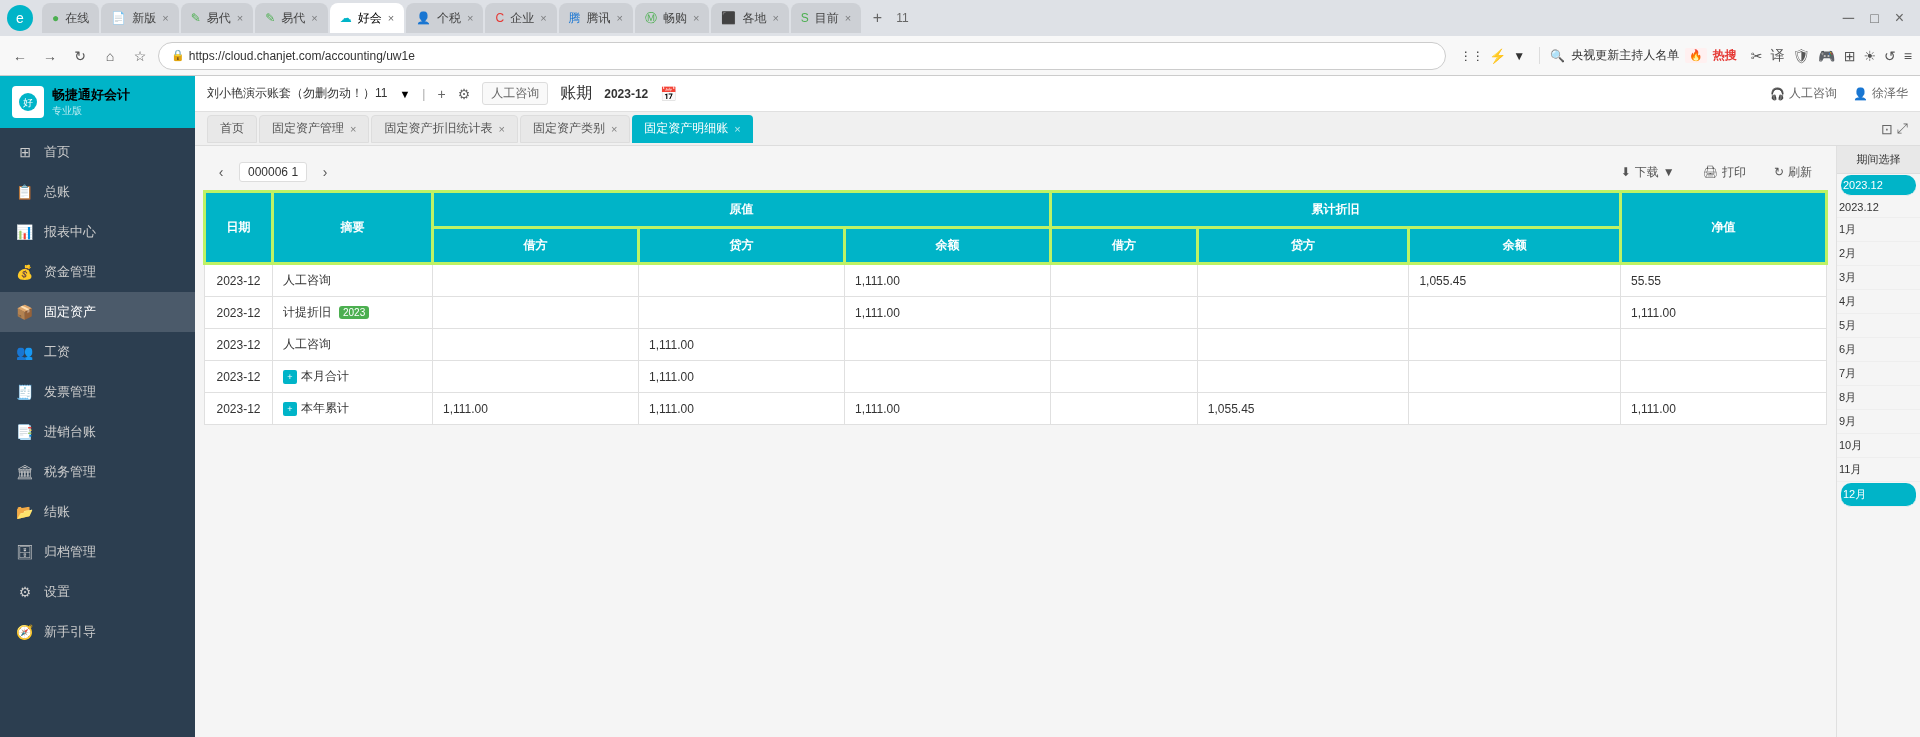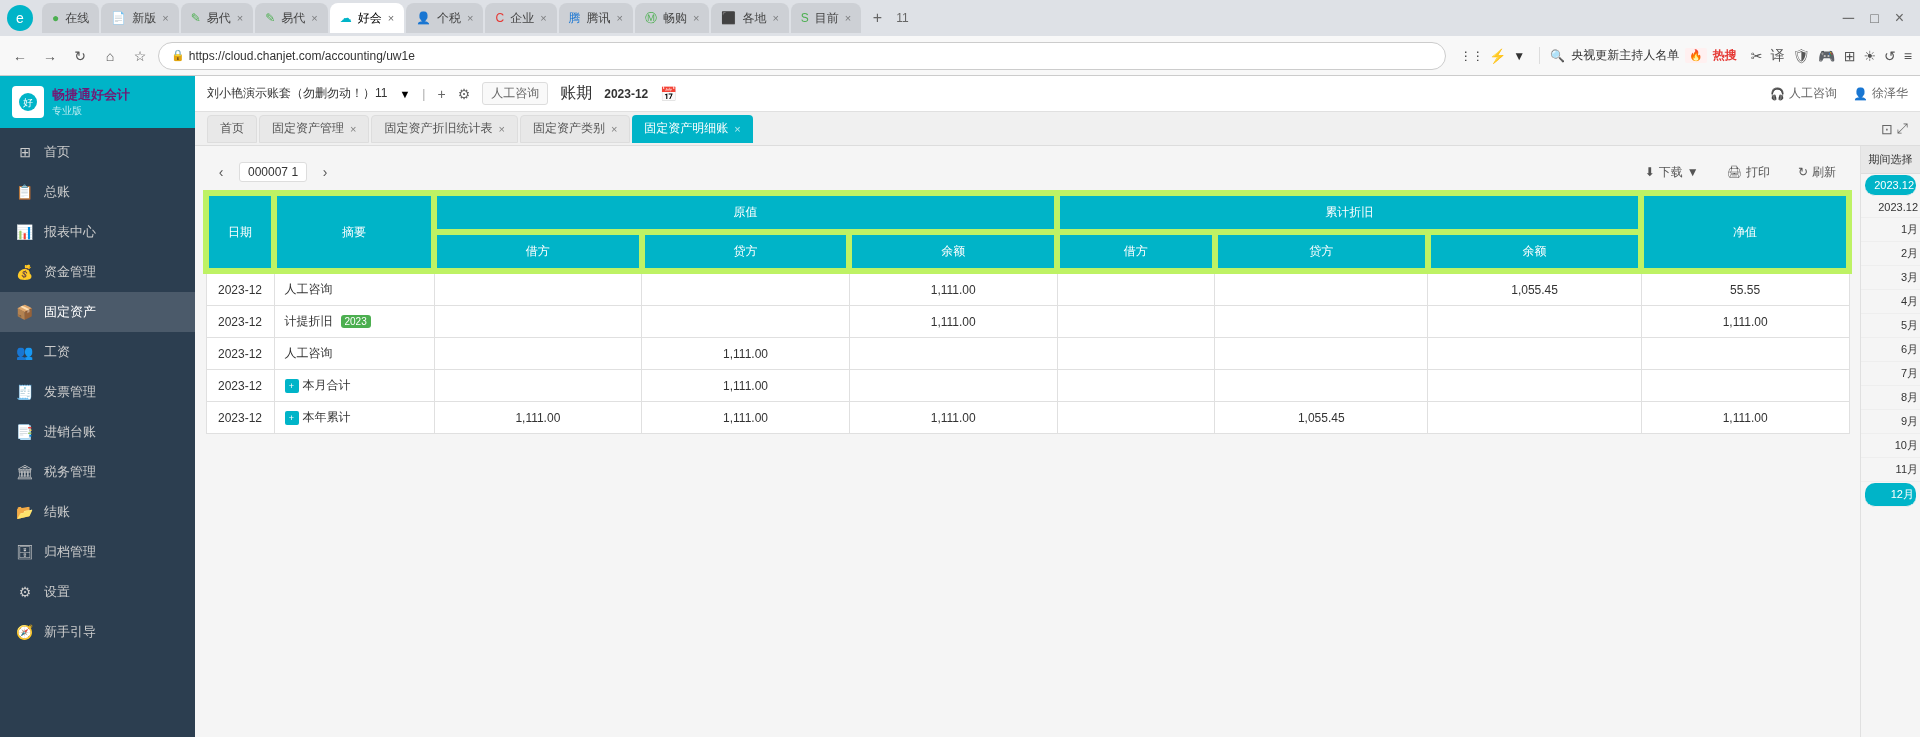--- a/index.html
+++ b/index.html
@@ -52,31 +52,31 @@
     .nav-bar { display: flex; align-items: center; height: 36px; padding: 0 8px; gap: 8px; }
     .nav-arrow { cursor: pointer; width: 20px; height: 20px; display: flex; align-items: center; justify-content: center; color: #555; font-size: 14px; }
     .page-number { font-size: 12px; color: #333; padding: 2px 8px; background: #fff; border: 1px solid #ddd; border-radius: 3px; }
     .nav-right { margin-left: auto; display: flex; align-items: center; gap: 12px; }
     .action-btn { display: flex; align-items: center; gap: 4px; font-size: 12px; color: #555; cursor: pointer; padding: 4px 8px; }
 
     
     .table-wrapper { flex: 1; overflow: auto; }
     table { width: 100%; border-collapse: collapse; font-size: 12px; }
     .table-header { background: #00b4c8; color: #fff; }
-    .table-header th { padding: 8px 10px; text-align: center; border: 6px solid #bef264; font-weight: normal; }
+    .table-header th { padding: 8px 10px; text-align: center; border: 3px solid #bef264; font-weight: bold; }
     tbody tr { background: #fff; }
     tbody td { padding: 7px 10px; border: 1px solid #e0e0e0; color: #333; }
     .text-center { text-align: center; }
-    .text-right { text-align: center; }
+    .text-right { text-align: left; }
     .row-icon { display: inline-flex; align-items: center; justify-content: center; width: 14px; height: 14px; background: #00b4c8; color: #fff; font-size: 9px; border-radius: 2px; margin-right: 4px; }
 
     
-    .right-panel { width: 60px; background: #f5f5f5; border-left: 1px solid #e0e0e0; display: flex; flex-direction: column; overflow: hidden; flex-shrink: 0; }
+    .right-panel { width: 84px; background: #f5f5f5; border-left: 1px solid #e0e0e0; display: flex; flex-direction: column; overflow: hidden; flex-shrink: 0; }
     .right-panel-title { background: #e8e8e8; text-align: center; padding: 6px 2px; font-size: 11px; color: #333; border-bottom: 1px solid #ddd; line-height: 1.4; }
-    .period-date { font-size: 11px; color: #333; text-align: right; padding: 4px 2px; cursor: pointer; border-bottom: 1px solid #eee; }
+    .period-date { font-size: 11px; color: #333; text-align: left; padding: 4px 2px; cursor: pointer; border-bottom: 1px solid #eee; }
     .period-date.active { background: #00b4c8; color: #fff; border-radius: 10px; margin: 1px 4px; }
     .period-scroll { overflow-y: auto; flex: 1; }
 
     
     .tab-bar-right { margin-left: auto; display: flex; align-items: center; gap: 8px; padding-right: 8px; }
     .green-badge { background: #4caf50; color: #fff; font-size: 10px; padding: 1px 4px; border-radius: 3px; }
   </style>
 </head>
 <body>
 
@@ -188,21 +188,21 @@
 
   <div class="sidebar">
     <div class="sidebar-logo">
       <div class="logo-icon">
         <svg width="20" height="20" viewBox="0 0 20 20">
           <circle cx="10" cy="10" r="9" fill="#00b4c8"></circle>
           <text x="10" y="14" text-anchor="middle" fill="white" font-size="10">好</text>
         </svg>
       </div>
       <div>
-        <div style="font-size:13px;font-weight:bold;color:#701a75;">畅捷通好会计</div>
+        <div style="font-size:13px;font-weight:bold;color:#000000;">畅捷通好会计</div>
         <div style="font-size:10px;color:rgba(255,255,255,0.7);">专业版</div>
       </div>
     </div>
 
     <div class="sidebar-menu">
       <div class="sidebar-item">
         <span class="sidebar-icon">⊞</span>
         <span>首页</span>
       </div>
       <div class="sidebar-item">
@@ -306,21 +306,21 @@
         <span style="cursor:pointer;color:#666;font-size:14px;">⤢</span>
       </div>
     </div>
 
     <div class="content-area">
       <div class="main-panel">
 
         <div class="nav-bar">
           <div class="nav-arrow">‹</div>
           <div class="page-number">
-            <span>000007</span>
+            <span>000006</span>
             <span> </span>
             <span>1</span>
           </div>
           <div class="nav-arrow">›</div>
           <div class="nav-right">
             <div class="action-btn">
               <span>⬇</span>
               <span>下载</span>
               <span>▼</span>
             </div>

